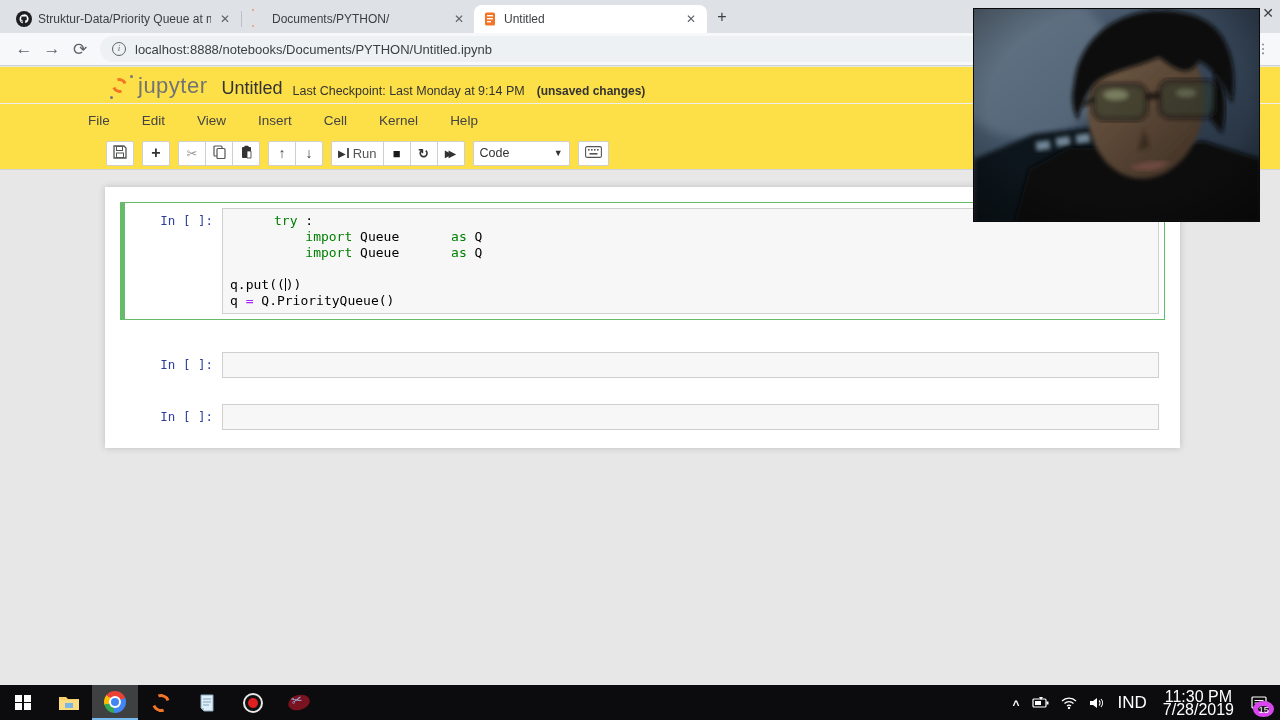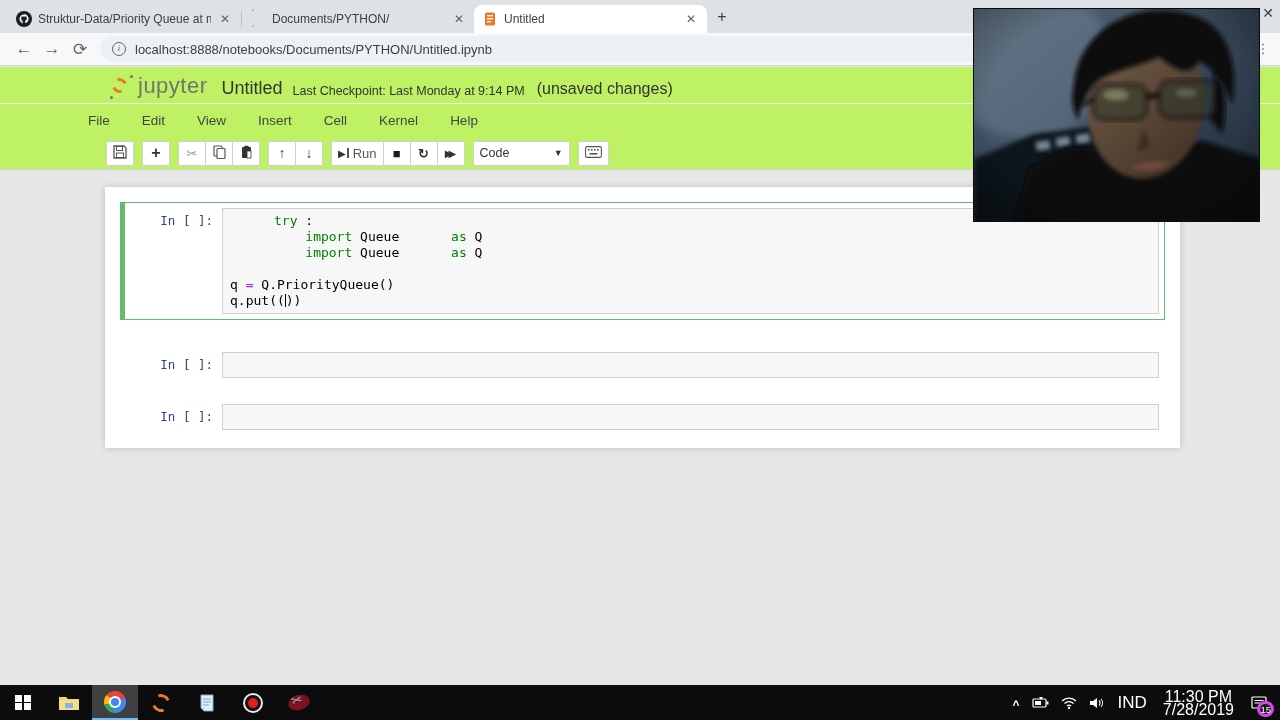--- a/index.html
+++ b/index.html
@@ -30,32 +30,32 @@
   .nav-ico { font-size:17px; color:#5f6368; width:28px; text-align:center; }
   .omnibox { flex:1; height:26px; background:#eef1f4; border-radius:14px; margin-left:6px;
              display:flex; align-items:center; padding:0 12px; }
   .info-ico { width:14px; height:14px; border:1.5px solid #5f6368; border-radius:50%; color:#5f6368;
               font-size:9px; line-height:11px; text-align:center; font-style:italic; font-family:"Liberation Serif",serif; flex:none; }
   .url { margin-left:9px; font-size:13px; color:#3c4043; white-space:nowrap; }
   .dots3 { width:14px; text-align:center; color:#5f6368; font-size:13px; line-height:4px; margin-left:8px; }
 
   
   .page { position:absolute; top:67px; left:0; right:0; bottom:35px; background:#e7e7e7; }
-  .nb-header { background:#bef264;text-align:center; }
+  .nb-header { background:#fde047;text-align:center; }
   .hdr-row1 { height:37px; display:flex; align-items:flex-end; padding:0 0 4px 110px; border-bottom:1px solid #eee; }
   .jlogo { position:relative; width:24px; height:24px; margin-right:4px; }
   .jlogo .ring { position:absolute; left:2px; top:3px; width:15px; height:15px; border-radius:50%;
                  border:3.5px solid #f37626; border-left-color:transparent; border-right-color:transparent;
                  transform:rotate(25deg); }
   .jlogo .d1,.jlogo .d2 { position:absolute; width:3px; height:3px; border-radius:50%; background:#757575; }
   .jlogo .d1 { right:1px; top:0; } .jlogo .d2 { left:0; bottom:0; }
   .jlogo-text { font-size:22px; color:#737373; letter-spacing:.5px; margin-right:14px; }
   .nb-title { font-size:18px; color:#333; margin-right:10px; }
   .nb-ckpt { font-size:12.5px; color:#333; margin-right:12px; padding-bottom:1px; }
-  .nb-unsaved { font-size:16px; color:#333; padding-bottom:1px; }
+  .nb-unsaved { font-size:12px; color:#333; padding-bottom:1px;font-weight:bold; }
 
   .hdr-row2 { height:33px; display:flex; align-items:center; padding-left:88px; }
   .menu-item { font-size:13.5px; color:#444; margin-right:32px; }
 
   .hdr-row3 { height:33px; display:flex; align-items:center; padding-left:106px; border-bottom:1px solid #d4d4d4; }
   .btn { height:25px; min-width:28px; background:#fff; border:1px solid #cfcfcf; border-radius:2px;
          display:flex; align-items:center; justify-content:center; font-size:13px; color:#555; padding:0 6px; }
   .gap { margin-left:8px; }
   .grp { display:flex; margin-left:8px; }
   .grp .btn { border-radius:0; margin-left:-1px; }
@@ -109,21 +109,21 @@
   .snip-ico { width:22px; height:15px; border-radius:50%; background:#7a1320; position:relative; transform:rotate(-15deg); }
   .snip-ico:after { content:"\2702"; position:absolute; left:4px; top:-3px; color:#9db6e8; font-size:13px; }
 
   .tb-right { margin-left:auto; display:flex; align-items:center; }
   .tray-ico { margin:0 6px; display:flex; align-items:center; }
   .chev { font-size:12px; font-weight:bold; transform:translateY(2px); }
   .lang { font-size:17px; margin:0 8px; }
   .clock { text-align:center; font-size:16px; line-height:13px; margin:0 8px; }
   .notif { position:relative; width:34px; height:35px; display:flex; align-items:center; justify-content:center; }
   .badge { position:absolute; right:2px; bottom:3px; min-width:16px; height:16px; border-radius:50%;
-           background:#1b1b1b; border:3px solid #d946ef; color:#fff; font-size:9.5px;
+           background:#1b1b1b; border:5px solid #d946ef; color:#fff; font-size:9.5px;
            display:flex; align-items:center; justify-content:center; }
   .show-desktop { width:4px; border-left:1px solid #3a3a3a; }
 </style>
 </head>
 <body>
 
 <div class="screen">
 
   <div class="tabstrip">
     <div class="tab" style="left:8px">
@@ -265,22 +265,22 @@
 
     <div class="nb-container">
       <div class="cell selected">
         <div class="prompt">In [ ]:</div>
         <div class="input-area">
           <div id="code-lines">
               <div class="cm-line"><span class="tok-kw">try</span><span> :</span></div>
               <div class="cm-line"><span>    </span><span class="tok-kw">import</span><span> Queue </span><span class="tok-kw">as</span><span> Q</span></div>
               <div class="cm-line"><span>    </span><span class="tok-kw">import</span><span> Queue </span><span class="tok-kw">as</span><span> Q</span></div>
               <div class="cm-line">&nbsp;</div>
+              <div class="cm-line"><span>q.put((</span><span class="cursor"></span><span>))</span></div>
               <div class="cm-line"><span>q </span><span class="tok-op">=</span><span> Q.PriorityQueue()</span></div>
-              <div class="cm-line"><span>q.put((</span><span class="cursor"></span><span>))</span></div>
             </div>
         </div>
       </div>
       <div class="cell" style="margin-bottom:14px">
         <div class="prompt">In [ ]:</div>
         <div class="input-area empty-input"></div>
       </div>
       <div class="cell">
         <div class="prompt">In [ ]:</div>
         <div class="input-area empty-input"></div>

